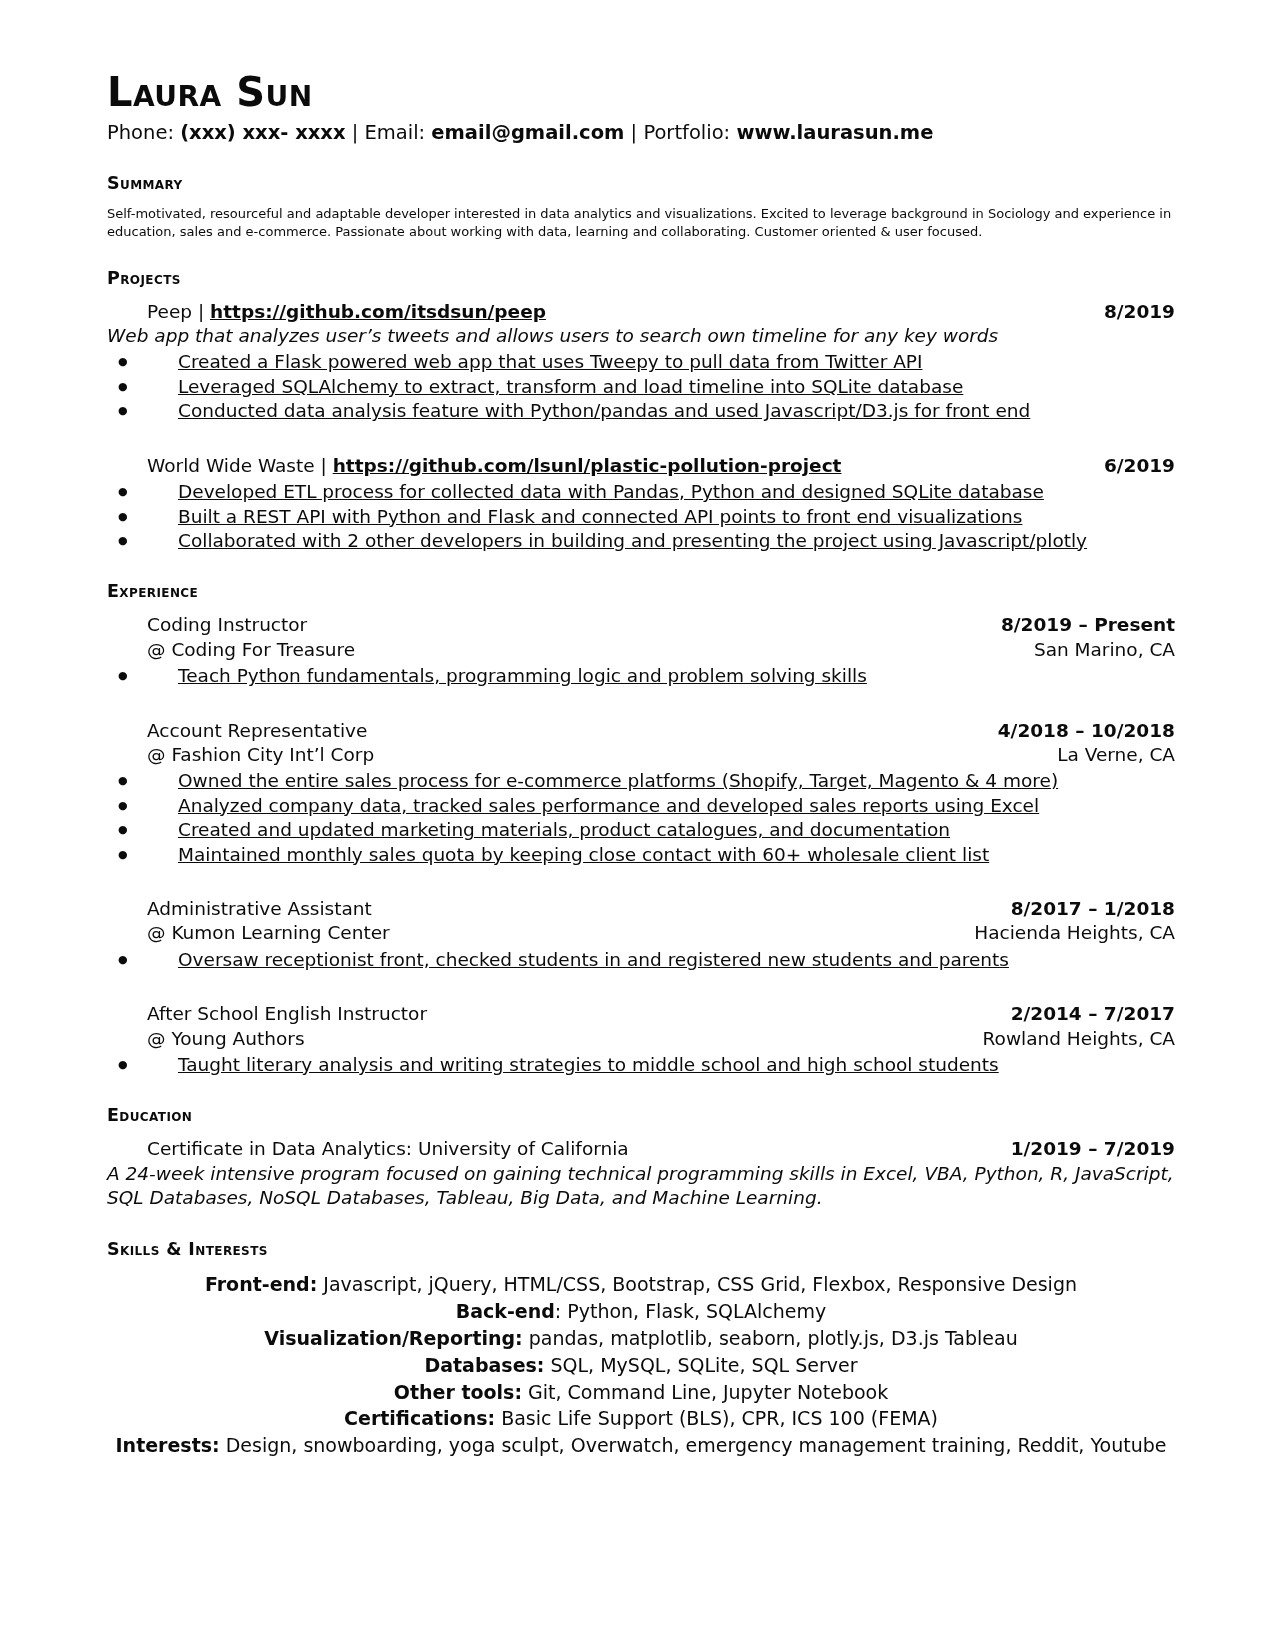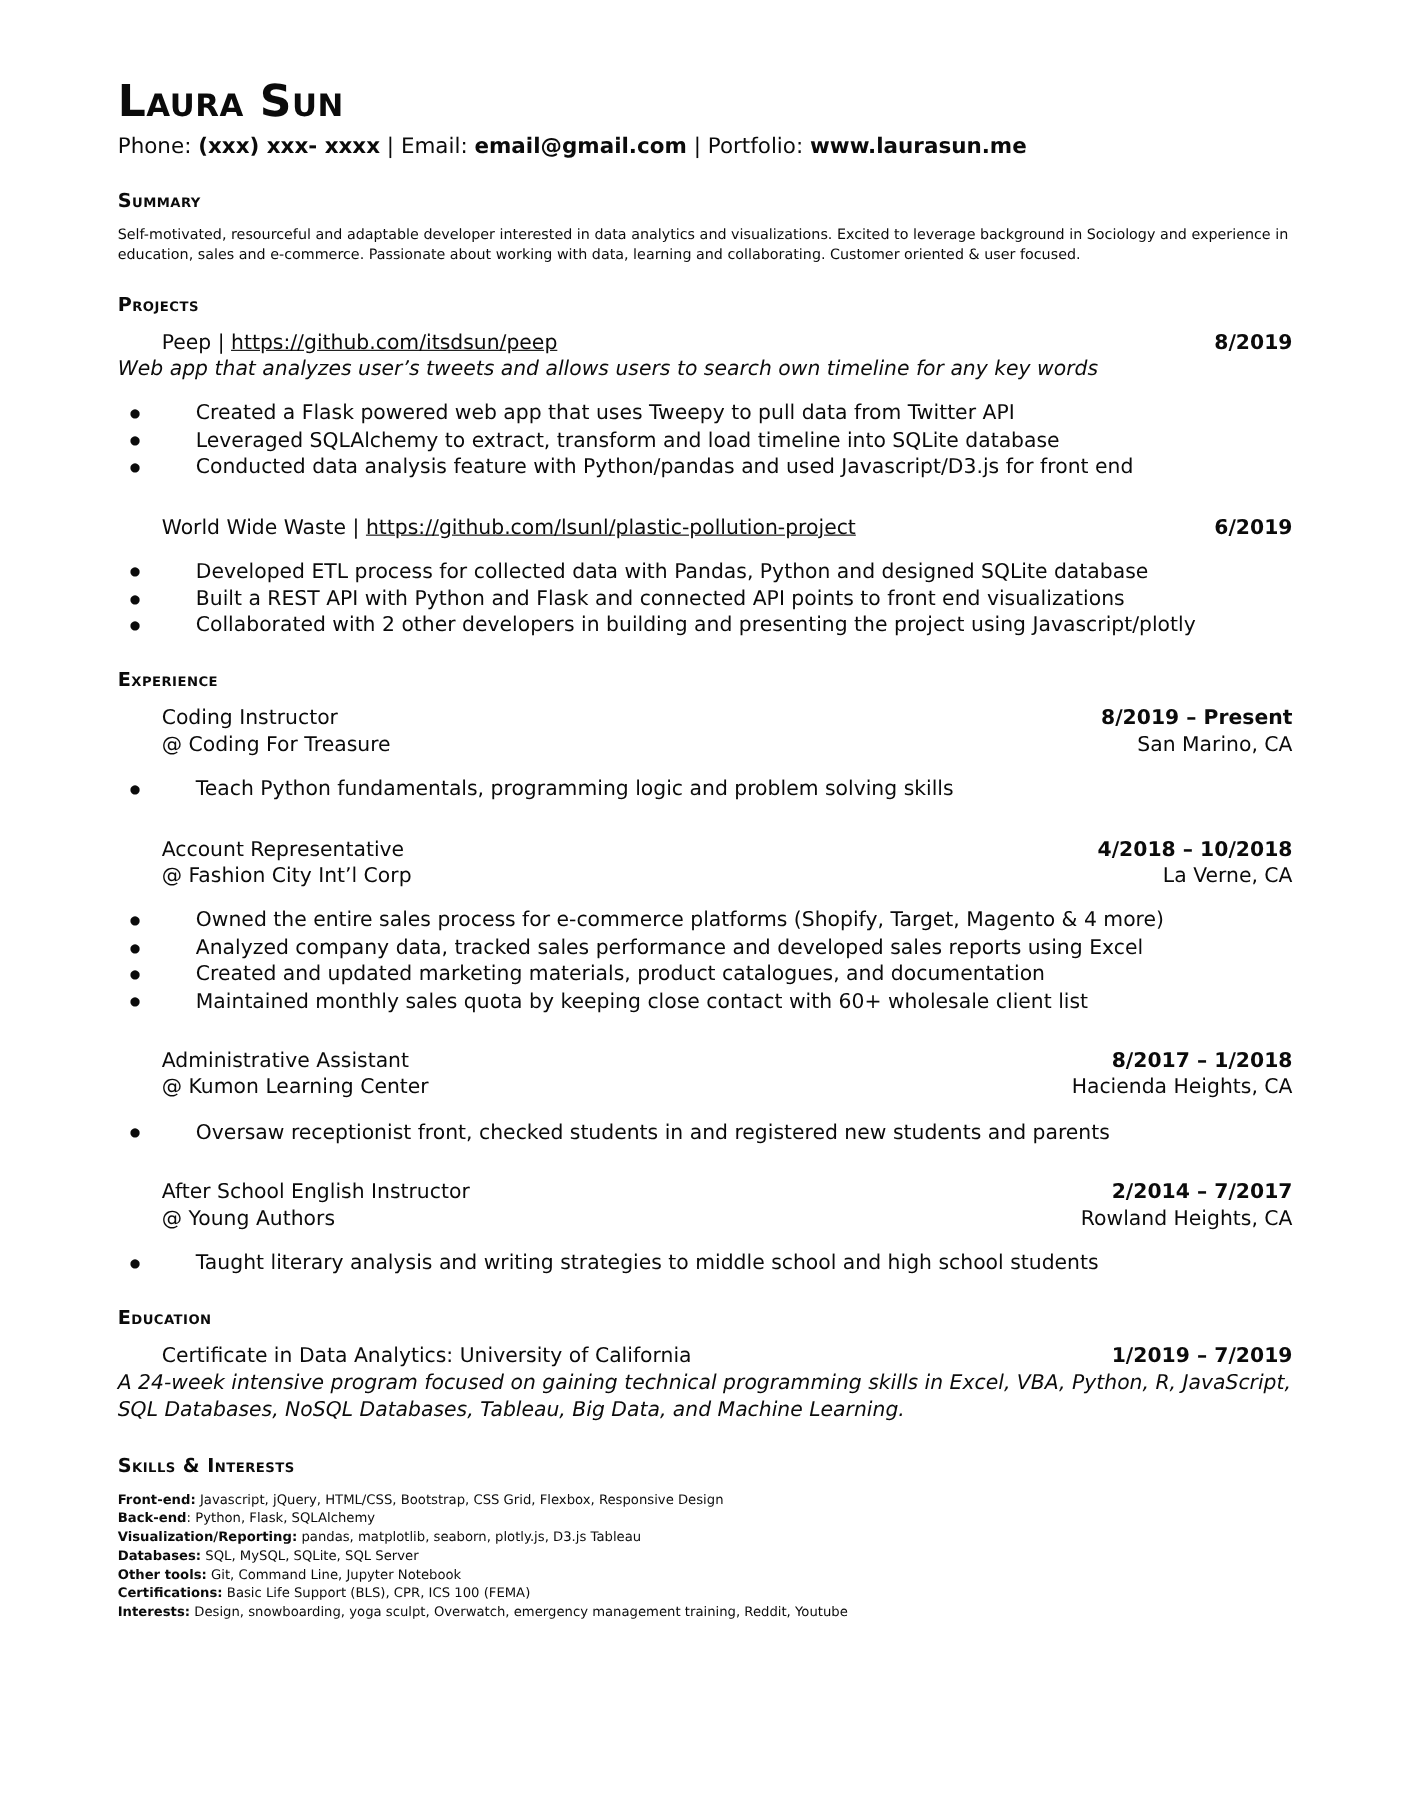--- a/index.html
+++ b/index.html
@@ -55,54 +55,56 @@
     display: flex;
     justify-content: space-between;
     align-items: baseline;
     font-size: 18.5px;
     line-height: 1.32;
   }
   .title-left { font-weight: 400; margin-left: 40px; }
   .sep { font-weight: 400; }
   .proj-link {
     color: inherit;
-    font-weight: 400;
+    font-weight: 700;
     text-decoration: underline;
   }
   .date { font-weight: 700; white-space: nowrap; }
   .loc { font-weight: 400; white-space: nowrap; text-align: center; }
   .desc {
     margin: 0;
     font-size: 18.5px;
     line-height: 1.32;
     font-style: italic;
   }
   ul.bullets {
     list-style: none;
-    margin: 16px 0 0 0;
+    margin: 2px 0 0 0;
     padding: 0;
+    text-decoration: underline;
   }
   ul.bullets li {
     position: relative;
     padding-left: 71px;
     font-size: 18.5px;
     line-height: 1.32;
   }
   ul.bullets li::before {
     content: "●";
     position: absolute;
     left: 11px;
     top: 5px;
     font-size: 11px;
   }
   
   .skill-row {
     margin: 0;
-    font-size: 12px;
+    font-size: 19px;
     line-height: 1.42;
+    text-align: center;
   }
   .skill-row .lbl { font-weight: 700; }
 </style>
 </head>
 <body>
 
 <div class="page">
 
   <header>
     <h1 class="name">Laura Sun</h1>

